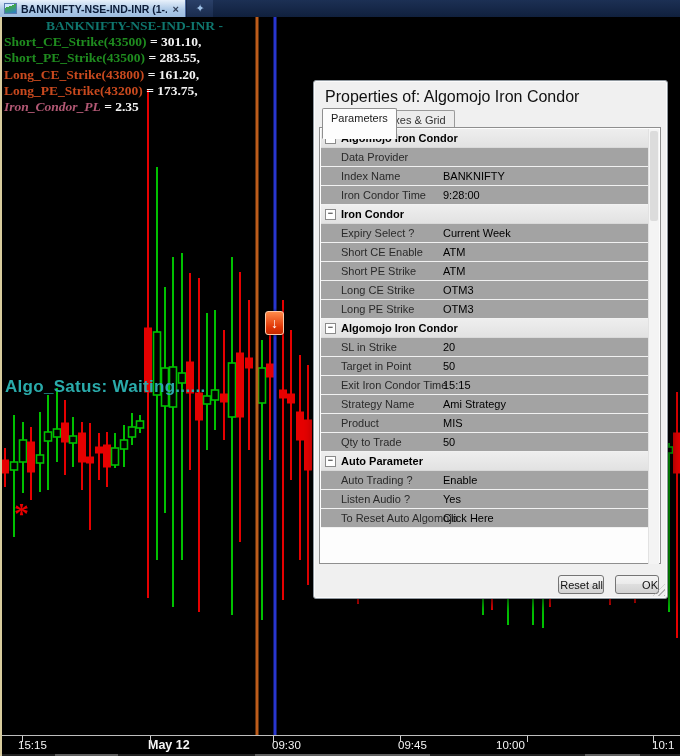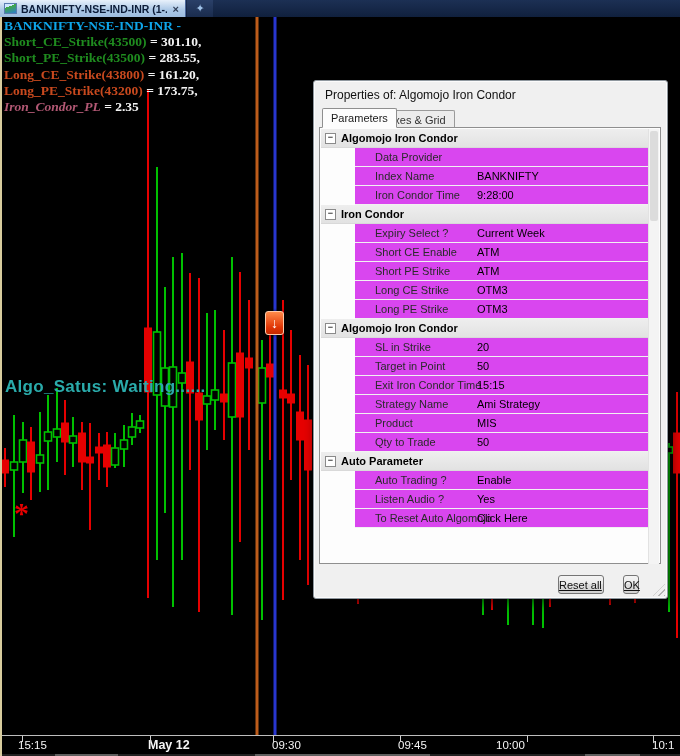--- a/index.html
+++ b/index.html
@@ -23,21 +23,21 @@
            justify-content:center;color:#9fc2e8;font-size:11px;cursor:pointer;}
 
   
   .chart{position:absolute;left:0;top:17px;width:680px;height:718px;background:#000;}
   .left-border{position:absolute;left:0;top:17px;width:2px;height:739px;background:#d8cc9e;z-index:6;}
   #chart-svg{position:absolute;left:0;top:0;z-index:1;}
 
   .overlay{position:absolute;left:4px;top:1px;z-index:4;
            font-family:"Liberation Serif",serif;font-weight:bold;font-size:13.5px;
            line-height:16.2px;white-space:nowrap;}
-  .ov-title{color:#0ea5e9;}
+  .ov-title{color:#0f766e;margin-left:42px;}
   .ov-val{color:#f2f2f2;}
   .status-text{position:absolute;left:5px;top:360px;z-index:4;font-size:17px;
                font-weight:bold;letter-spacing:.3px;}
 
   .signal-marker{position:absolute;left:265px;top:294px;width:17px;height:22px;z-index:3;
                  border-radius:3px;background:linear-gradient(#ff8a4a,#e03505 70%,#c52800);
                  border:1px solid #ffc9a8;box-shadow:0 0 3px rgba(0,0,0,.8);
                  display:flex;align-items:center;justify-content:center;
                  color:#fff;font-weight:bold;font-size:14px;line-height:14px;}
   .asterisk{position:absolute;left:14px;top:481px;z-index:3;color:#e80000;
@@ -50,46 +50,46 @@
   .axis-label.bold{font-weight:bold;font-size:12.5px;top:2px;}
   .axis-tick{position:absolute;top:0;width:1px;height:6px;background:#cfcfcf;}
   .axis-strip{position:absolute;left:0;top:18px;width:680px;height:3px;background:#222;}
   .axis-strip-seg{position:absolute;top:0;height:3px;background:#5f5f5f;}
 
   
   .dialog{position:absolute;left:313px;top:80px;width:353px;height:517px;z-index:10;
           background:#f0f0f0;border:1px solid #8f979e;border-radius:3px;
           box-shadow:3px 4px 12px rgba(0,0,0,.65), inset 0 0 0 1px #fbfbfb;
           font-size:11px;color:#1a1a1a;}
-  .dlg-title{position:absolute;left:11px;top:7px;font-size:12px;color:#111;}
-  .dlg-tab{position:absolute;top:27px;height:20px;box-sizing:border-box;padding:3px 8px 0 8px;
+  .dlg-title{position:absolute;left:11px;top:7px;font-size:16px;color:#111;}
+  .dlg-tab{position:absolute;top:27px;height:31px;box-sizing:border-box;padding:3px 8px 0 8px;
            font-size:11px;cursor:pointer;}
   .dlg-tab.active{left:8px;background:#fdfdfd;border:1px solid #8f8f8f;border-bottom:1px solid #fdfdfd;
                   border-radius:2px 2px 0 0;z-index:3;}
   .dlg-tab.inactive{left:64px;top:29px;height:18px;background:#ececec;border:1px solid #9a9a9a;
                     border-bottom:none;border-radius:2px 2px 0 0;z-index:1;color:#333;}
   .dlg-panel{position:absolute;left:5px;top:46px;width:342px;height:437px;box-sizing:border-box;
              background:#fdfdfd;border:1px solid #8f8f8f;z-index:2;}
   .dlg-scroll{position:absolute;right:1px;top:1px;width:10px;height:435px;background:#f4f4f4;
               border-left:1px solid #e2e2e2;cursor:pointer;}
   .dlg-scroll-thumb{position:absolute;left:1px;top:2px;width:8px;height:90px;background:#dcdcdc;border-radius:2px;}
   .rows{position:absolute;left:1px;top:1px;width:330px;}
   .prop-group{height:18px;background:linear-gradient(#eeeeee,#e2e2e2);display:flex;
               align-items:center;gap:5px;padding-left:4px;border-bottom:1px solid #d9d9d9;
               font-weight:bold;color:#000;cursor:pointer;}
   .collapse-box{width:9px;height:9px;border:1px solid #8a8a8a;background:#fff;font-size:9px;
                 line-height:7px;text-align:center;color:#333;cursor:pointer;flex:0 0 auto;}
-  .prop-row{position:relative;height:18px;border-bottom:1px solid #f1f1f1;background:#d946ef;margin-left:34px;}
+  .prop-row{position:relative;height:18px;border-bottom:1px solid #f1f1f1;background:#a3a3a3;}
   .prop-label{position:absolute;left:20px;top:3px;color:#2a2a2a;}
   .prop-value{position:absolute;left:122px;top:3px;right:4px;color:#000;cursor:pointer;}
   .dlg-btn{position:absolute;height:19px;box-sizing:border-box;border:1px solid #757575;
            border-radius:3px;background:linear-gradient(#f4f4f4,#ebebeb 45%,#dfdfdf 46%,#d2d2d2);
-           font-size:11px;color:#111;text-align:left;padding-top:3px;cursor:pointer;text-decoration:underline;}
+           font-size:11px;color:#111;text-align:right;padding-top:3px;cursor:pointer;}
   #btn-resetall{left:244px;top:494px;width:46px;}
-  #btn-ok{left:309px;top:494px;width:16px;}
+  #btn-ok{left:301px;top:494px;width:44px;}
   .resize-grip{position:absolute;right:2px;bottom:2px;width:12px;height:12px;cursor:nwse-resize;
                background:repeating-linear-gradient(135deg,#b5b5b5 0 1px,transparent 1px 4px);
                clip-path:polygon(100% 0,100% 100%,0 100%);}
 </style>
 </head>
 <body>
 
 <div class="screen">
 
   <div class="tabbar">

